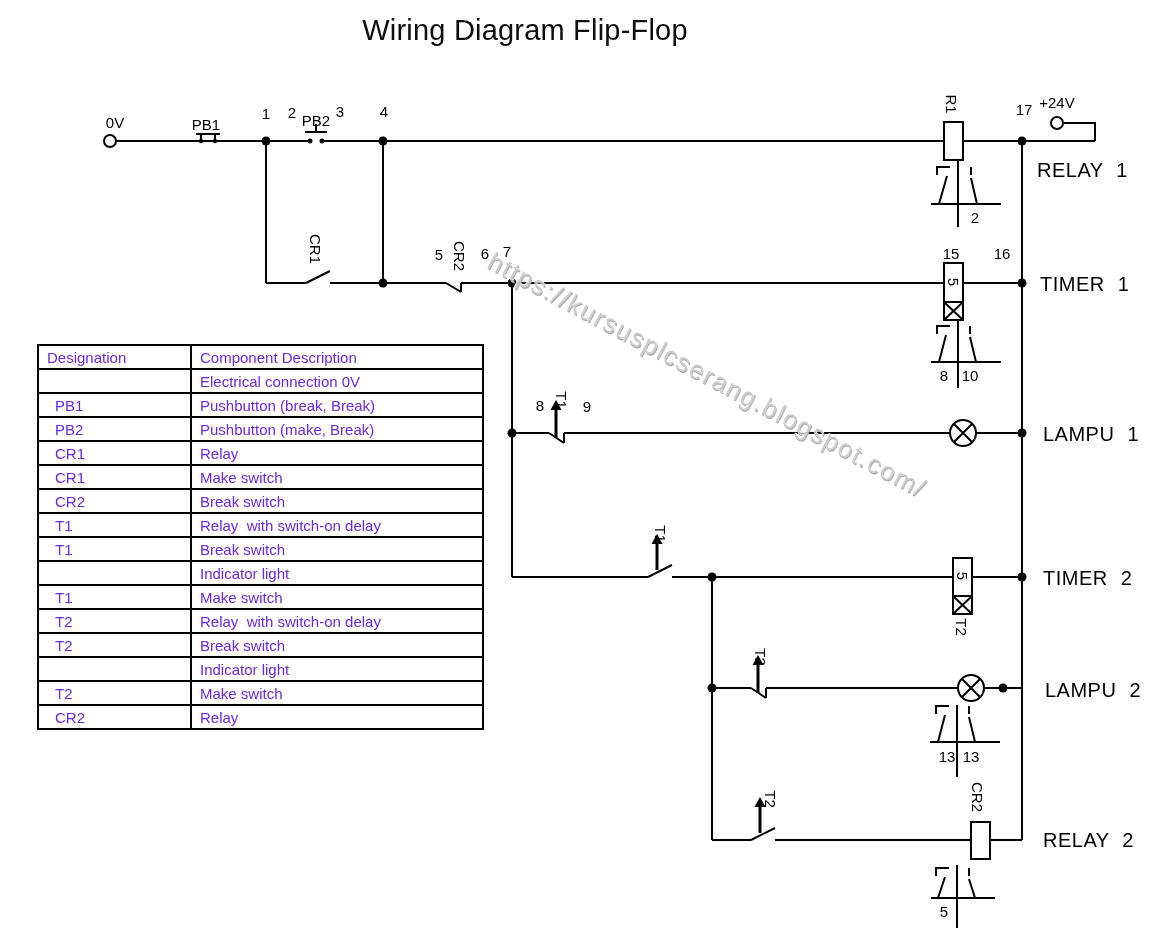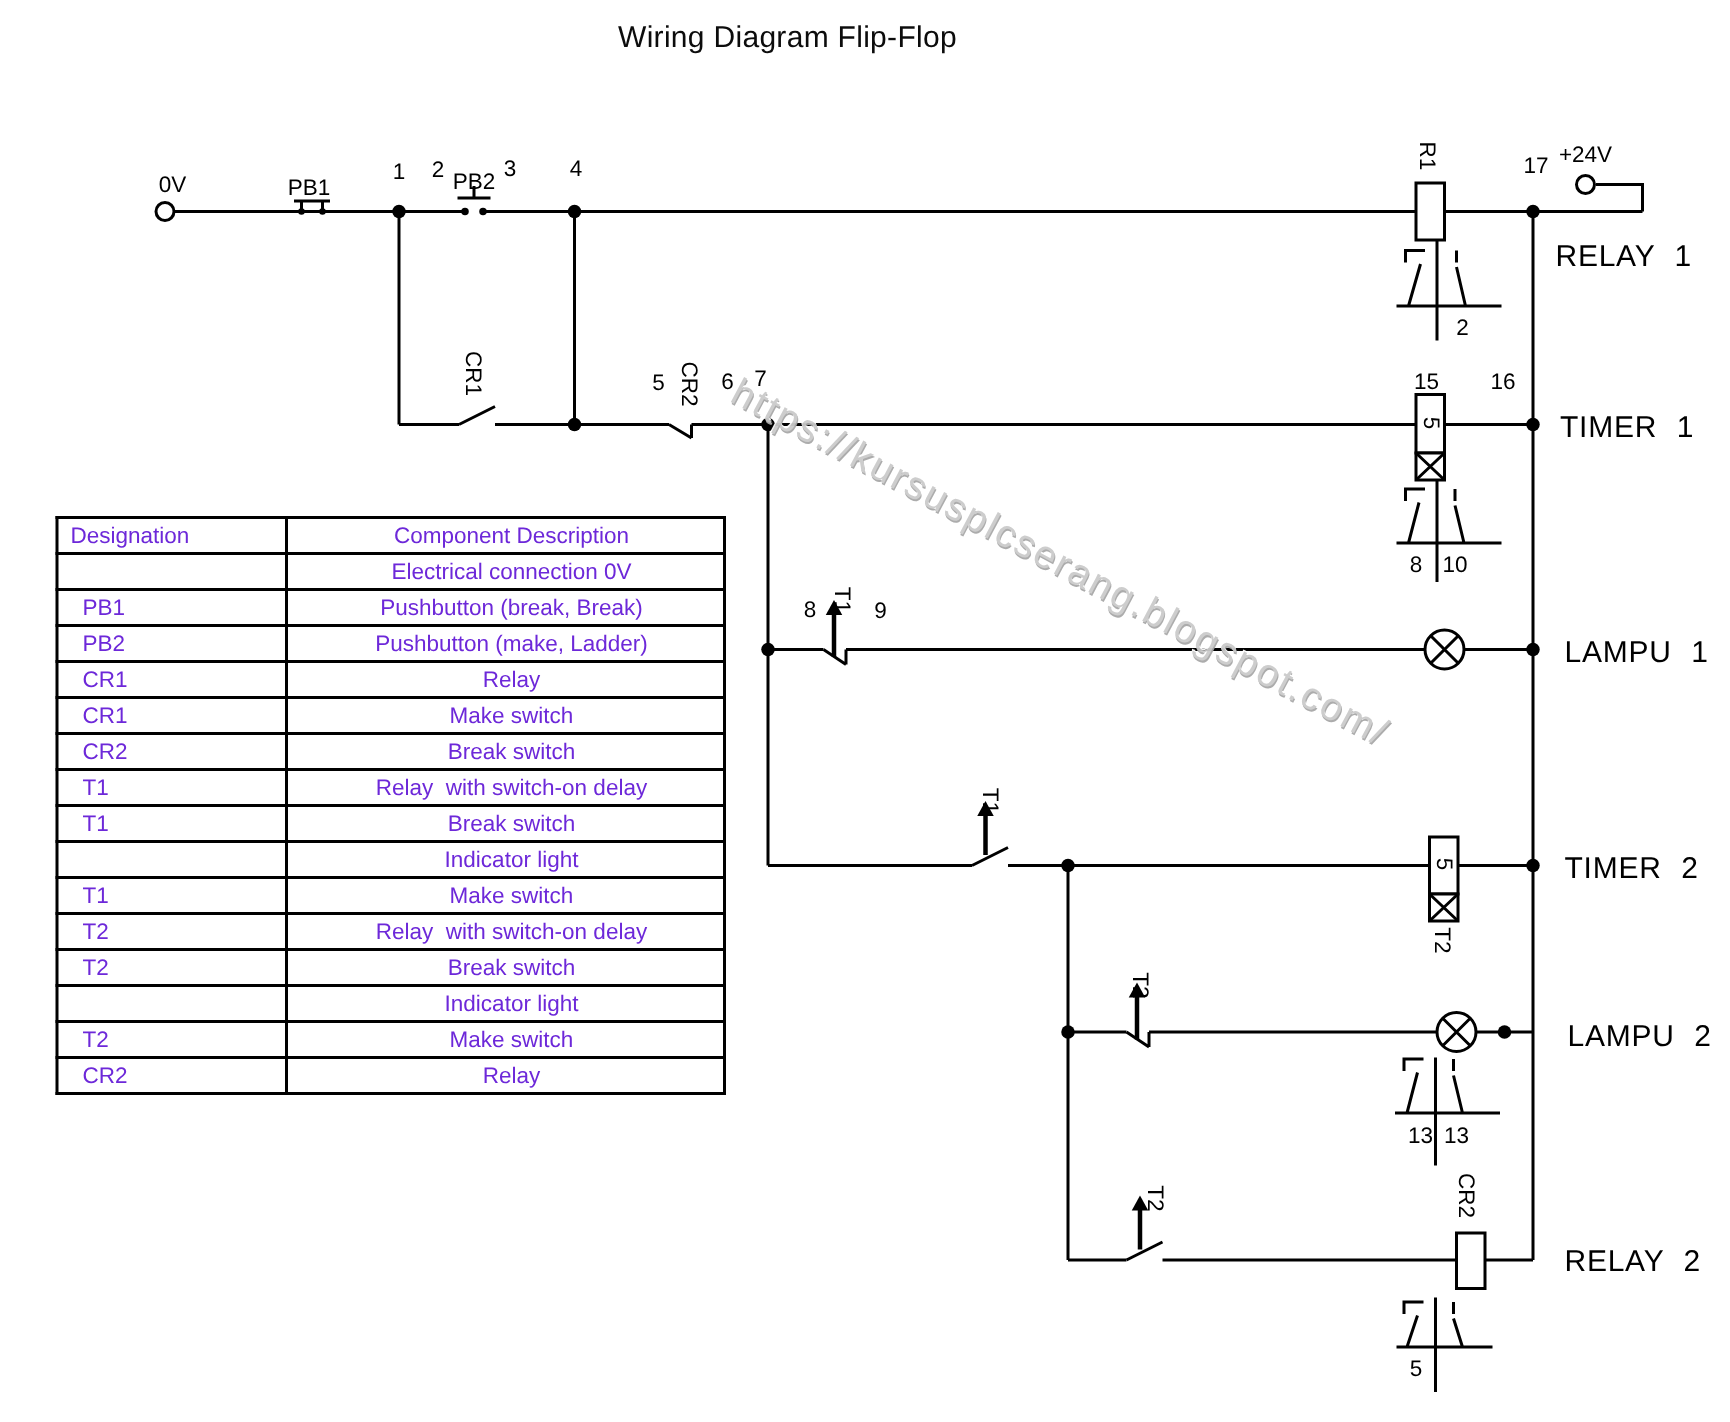--- a/index.html
+++ b/index.html
@@ -1,34 +1,34 @@
 <!DOCTYPE html>
 <html><head>
 <meta charset="utf-8">
 <style>
   html,body{margin:0;padding:0;background:#fff;}
   #stage{position:relative;width:1153px;height:948px;background:#ffffff;overflow:hidden;
          font-family:"Liberation Sans",sans-serif;}
   #title{position:absolute;left:250px;top:14px;width:550px;text-align:center;
-         font-size:20px;font-weight:500;color:#0c0c0c;letter-spacing:0.2px;}
+         font-size:29px;font-weight:500;color:#0c0c0c;letter-spacing:0.2px;}
   #watermark{position:absolute;left:497px;top:246px;transform:rotate(28deg);transform-origin:0 0;
          font-size:26px;letter-spacing:1.5px;color:#cbcbcb;white-space:nowrap;
          text-shadow:-1px -1px 0 #ffffff,1px 1px 0 #a8a8a8;opacity:0.95;}
   svg{position:absolute;left:0;top:0;}
   svg text{font-family:"Liberation Sans",sans-serif;font-size:15px;fill:#000;}
   svg text.rowlabel{font-size:20px;word-spacing:7px;letter-spacing:0.5px;}
   .w{stroke:#000;stroke-width:2;fill:none;}
   .w3{stroke:#000;stroke-width:3;fill:none;}
   .sym{stroke:#000;stroke-width:2;fill:#ffffff;}
   .dot{fill:#000;stroke:none;}
   #comptable{position:absolute;left:37px;top:344px;border-collapse:collapse;
          font-size:15px;color:#6d28d9;table-layout:fixed;}
   #comptable td{border:2px solid #000;height:22px;padding:0;white-space:pre;overflow:hidden;}
   #comptable td.c1{width:135px;padding-left:16px;}
-  #comptable td.c2{width:282px;padding-left:8px;text-align:center;}
+  #comptable td.c2{width:282px;padding-left:8px;}
   #comptable tr.hdr td.c1{padding-left:8px;}
 </style>
 </head>
 <body>
 
 <div id="stage">
 
   <div id="title">Wiring Diagram Flip-Flop</div>
 
   <svg width="1153" height="948" viewBox="0 0 1153 948">
@@ -205,21 +205,21 @@
       <tr>
           <td class="c1"></td>
           <td class="c2">Electrical connection 0V</td>
         </tr>
       <tr>
           <td class="c1">PB1</td>
           <td class="c2">Pushbutton (break, Break)</td>
         </tr>
       <tr>
           <td class="c1">PB2</td>
-          <td class="c2">Pushbutton (make, Ladder)</td>
+          <td class="c2">Pushbutton (make, Break)</td>
         </tr>
       <tr>
           <td class="c1">CR1</td>
           <td class="c2">Relay</td>
         </tr>
       <tr>
           <td class="c1">CR1</td>
           <td class="c2">Make switch</td>
         </tr>
       <tr>

